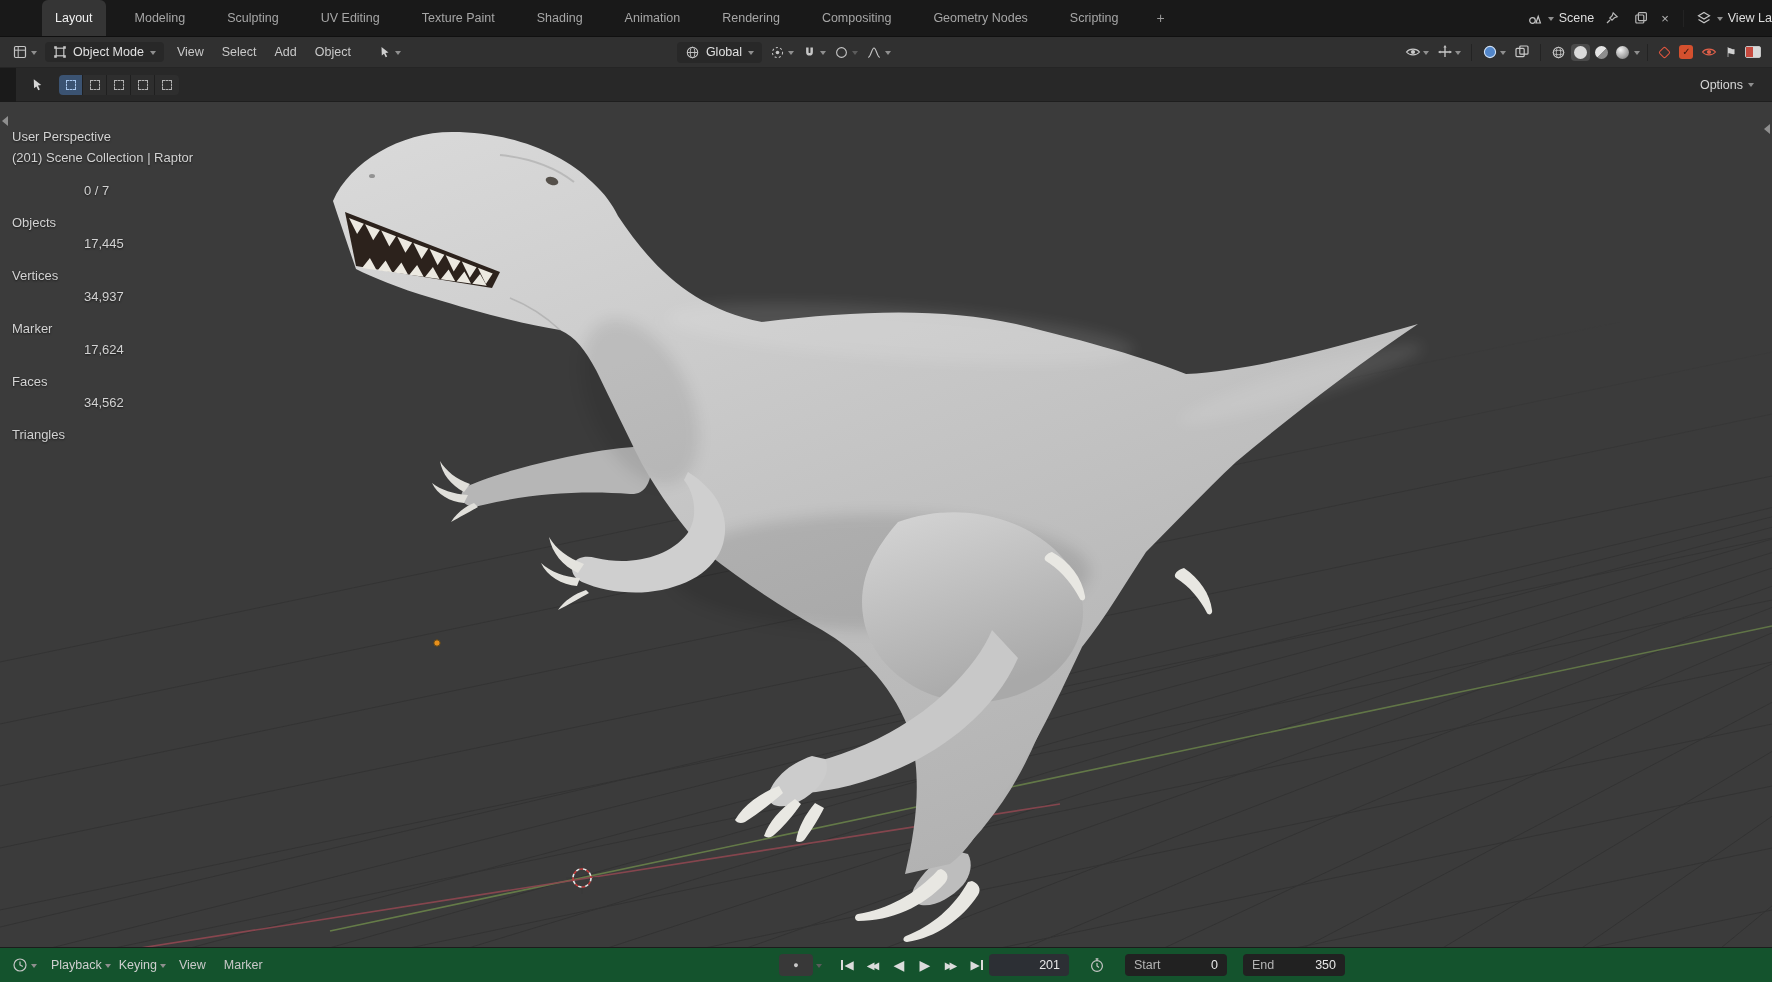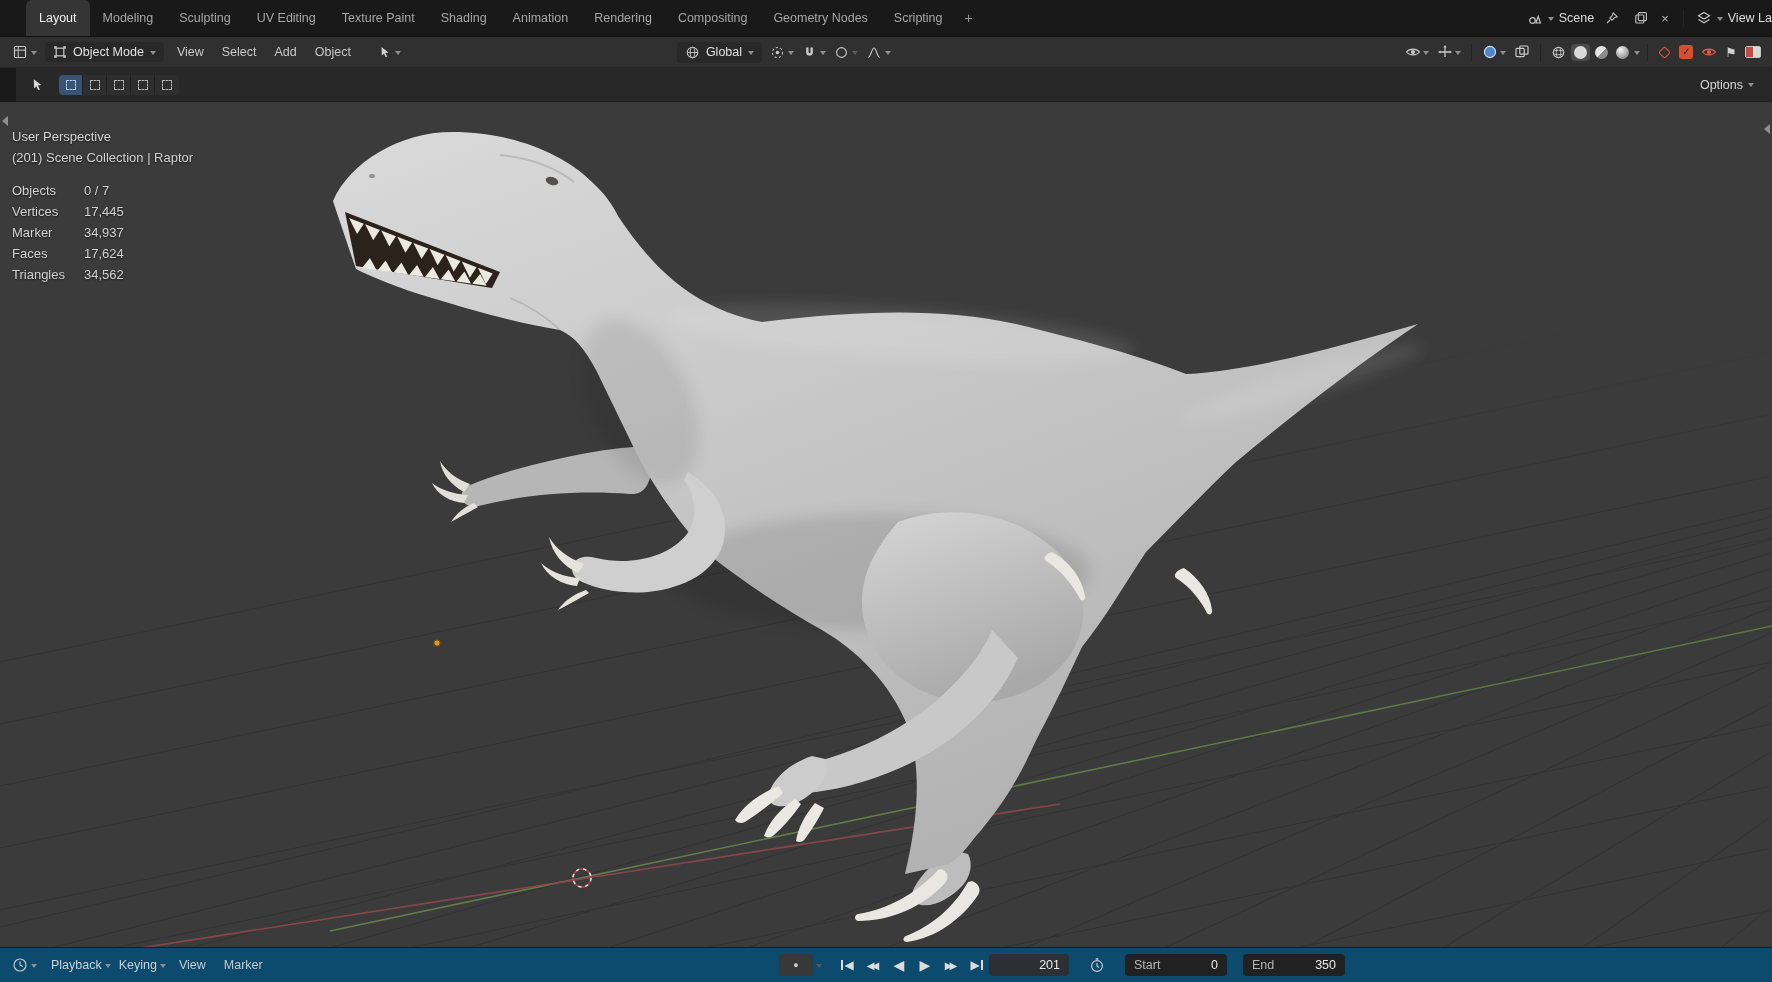--- a/index.html
+++ b/index.html
@@ -6,21 +6,21 @@
   html,body { width:1772px; height:982px; overflow:hidden; background:#1a1a1a;
     font-family:"Liberation Sans","DejaVu Sans",sans-serif; font-size:12.5px; color:#cfcfcf; }
   .app { width:1772px; height:982px; display:flex; flex-direction:column; }
 
   
   .topbar { height:37px; background:#191919; display:flex; align-items:stretch; border-bottom:1px solid #101010; }
   .topbar-left { display:flex; align-items:center; padding-left:8px; gap:2px; }
   .menu-btn { padding:4px 9px; border-radius:4px; color:#c9c9c9; white-space:nowrap; }
   .logo { width:22px; height:22px; display:flex; align-items:center; justify-content:center; margin-right:4px; }
   .tabs { display:flex; align-items:stretch; margin-left:26px; }
-  .tab { display:flex; align-items:center; padding:0 13px; color:#a6a6a6; white-space:nowrap; border-radius:6px 6px 0 0; }
+  .tab { display:flex; align-items:center; padding:0 13px; color:#a6a6a6; white-space:nowrap; border-radius:6px 6px 0 0;margin-left:16px; }
   .tab.active { background:#353535; color:#f1f1f1; }
   .tab.newtab { color:#9a9a9a; padding:0 9px; font-size:14px; }
   .topbar-right { margin-left:auto; display:flex; align-items:center; gap:7px; padding-right:0; overflow:hidden; white-space:nowrap; }
   .tb-group { display:flex; align-items:center; gap:5px; }
   .tb-name { color:#dedede; }
   .xglyph { color:#b5b5b5; font-size:13px; padding:0 2px; }
 
   .chev { width:0; height:0; border:3.5px solid transparent; border-top:4.5px solid #8f8f8f; margin-top:4px; flex:none; }
   .chev.dim { border-top-color:#5c5c5c; }
   .sep { width:1px; height:17px; background:#232323; margin:0 5px; flex:none; }
@@ -53,27 +53,27 @@
   .seg.active i { border-color:#a9c8ef; }
   .options-btn { margin-left:auto; display:flex; align-items:center; gap:5px; padding:3px 8px; color:#d6d6d6; }
 
   
   .viewport { position:relative; flex:1; background:#3b3b3b; overflow:hidden; }
   .viewport svg.scene { position:absolute; inset:0; width:100%; height:100%; }
   .vp-overlay { position:absolute; left:12px; top:24px; line-height:21px; font-size:13px; color:#d2d2d2;
     text-shadow:0 1px 2px rgba(0,0,0,.55); }
   .vp-overlay .ctx { margin-bottom:12px; }
   .stat-row { display:flex; }
-  .stat-row .lbl { width:72px; }
+  .stat-row .lbl { width:72px;margin-top:32px; }
   .edge-arrow { position:absolute; width:0; height:0; border:5px solid transparent; }
   .edge-arrow.left { left:2px; top:14px; border-left:6px solid #8f8f8f; border-right:none; transform:rotate(180deg); }
   .edge-arrow.right { right:2px; top:22px; border-right:6px solid #8f8f8f; border-left:none; }
 
   
-  .timeline { height:35px; background:#0c4a6e; display:flex; align-items:center; padding:0 8px; border-top:1px solid #1c1c1c; }
+  .timeline { height:35px; background:#14532d; display:flex; align-items:center; padding:0 8px; border-top:1px solid #1c1c1c; }
   .tl-left { display:flex; align-items:center; flex:1; }
   .tl-center { display:flex; align-items:center; gap:3px; }
   .tl-right { flex:1; display:flex; align-items:center; gap:16px; padding-right:4px; }
   .transport { display:flex; align-items:center; gap:2px; margin-left:10px; }
   .tbtn { min-width:24px; height:22px; border-radius:4px; display:flex; align-items:center; justify-content:center; color:#dcdcdc; font-size:12px; padding:0 4px; }
   .tbtn .vbar { width:2px; height:10px; background:#dcdcdc; margin:0 1px; }
   .tbtn.play { font-size:14px; }
   .dbl { letter-spacing:-3px; font-size:10px; padding-right:3px; }
   .rec-btn { width:34px; height:22px; background:#383838; border-radius:4px; display:flex; align-items:center; justify-content:center; color:#c9c9c9; font-size:9px; }
   .field { height:22px; background:#212121; border-radius:4px; display:flex; align-items:center; padding:0 9px; color:#e8e8e8; }

